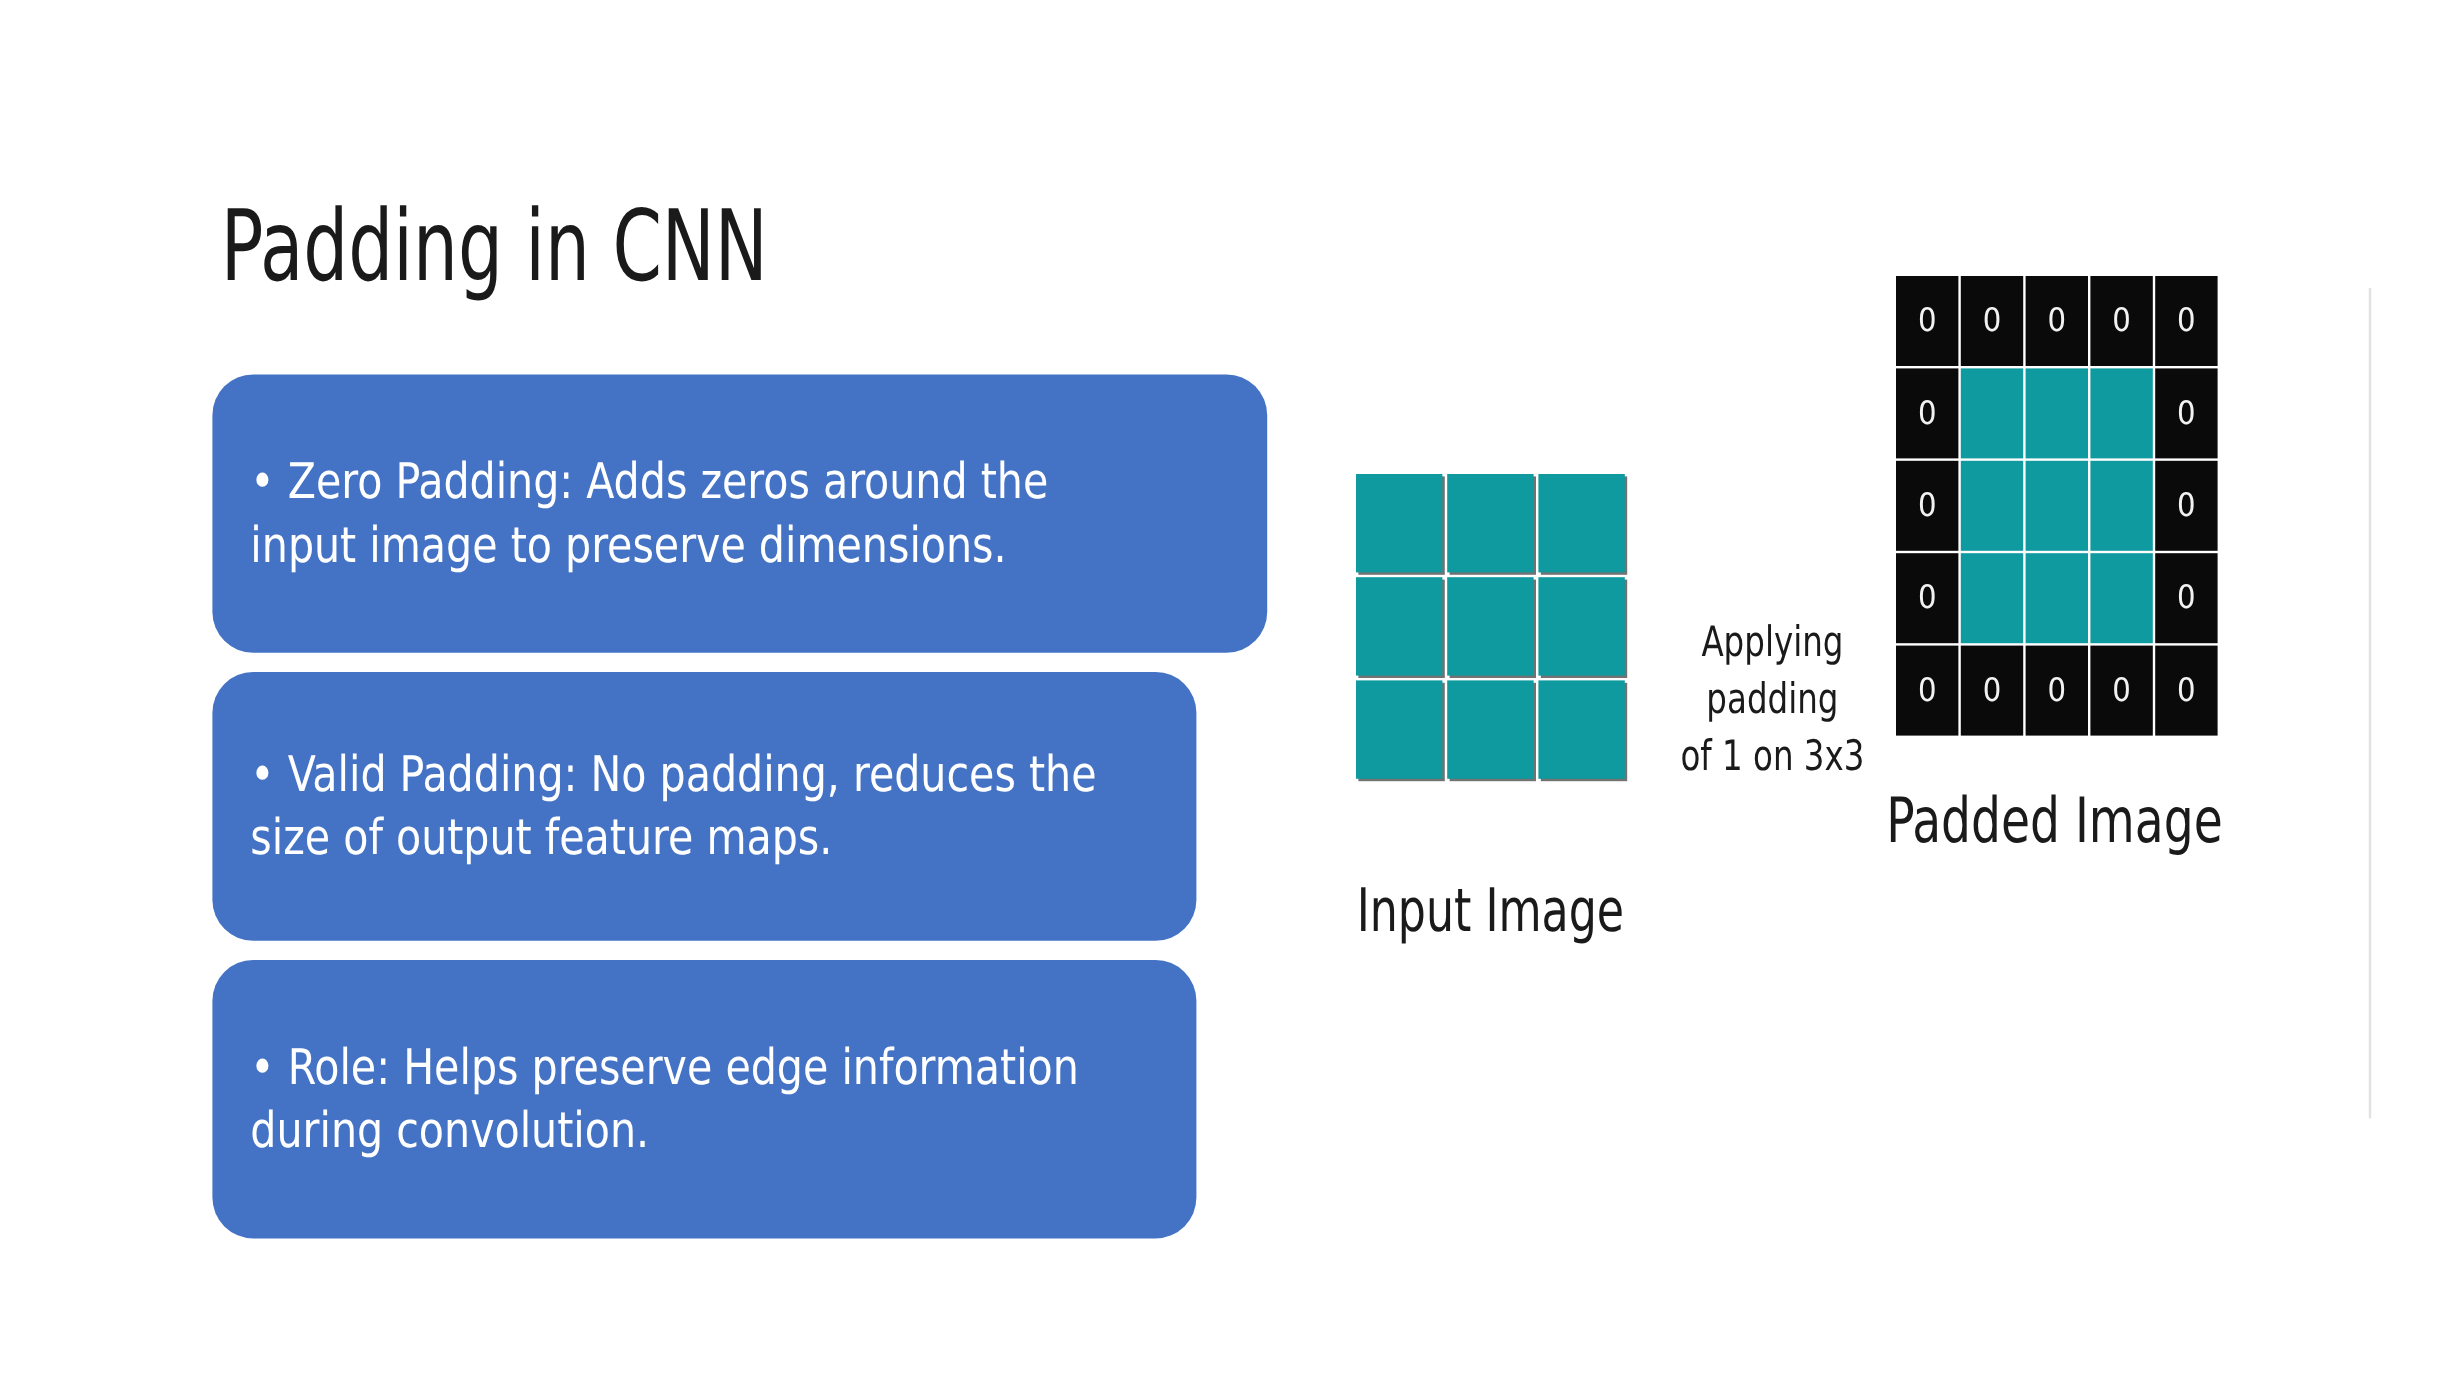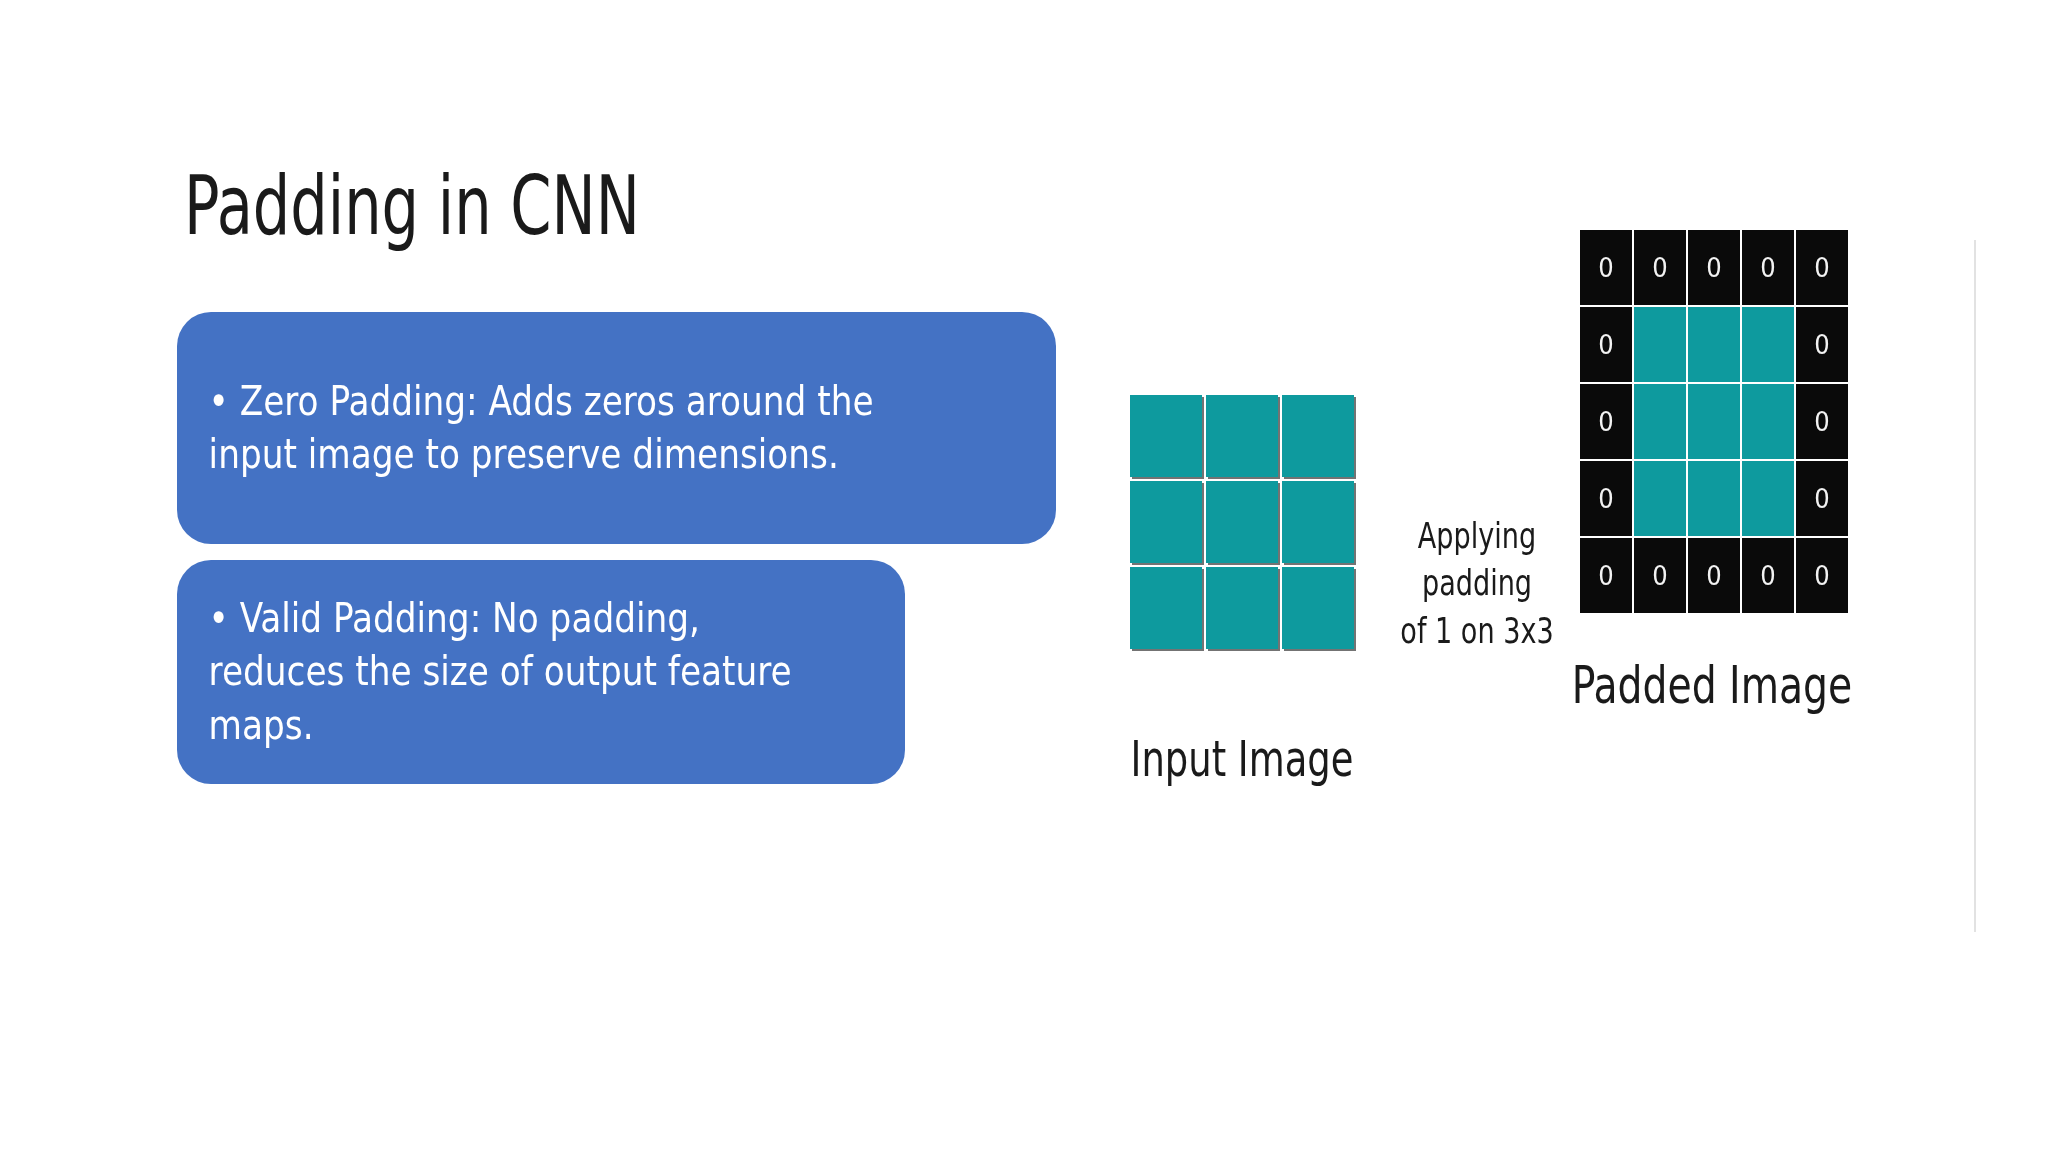--- a/index.html
+++ b/index.html
@@ -52,21 +52,21 @@
     font-size: 41px;
     line-height: 1.30;
     font-weight: 400;
     color: #ffffff;
     padding: 0 26px 0 34px;
     transform: scaleX(0.93);
     transform-origin: left center;
     width: 107%;
   }
   #box-1 { top: 312px;  width: 879px; height: 232px; }
-  #box-2 { top: 560px;  width: 728px; height: 224px; }
+  #box-2 { top: 560px;  width: 820px; height: 224px; }
   #box-3 { top: 800px;  width: 820px; height: 232px; }
 
   
   #diagram {
     position: absolute;
     left: 1060px;
     top: 230px;
     width: 900px;
     height: 700px;
   }
@@ -166,20 +166,23 @@
   <h1 id="slide-title">Padding in CNN</h1>
 
   <div class="bullet-box" id="box-1">
     <div class="bullet-text">• Zero Padding: Adds zeros around the input image to preserve dimensions.</div>
   </div>
 
   <div class="bullet-box" id="box-2">
     <div class="bullet-text">• Valid Padding: No padding, reduces the size of output feature maps.</div>
   </div>
 
+  <div class="bullet-box" id="box-3">
+    <div class="bullet-text">• Role: Helps preserve edge information during convolution.</div>
+  </div>
 
   <div id="diagram">
 
     <div id="input-grid">
       <div class="teal-cell"></div>
       <div class="teal-cell"></div>
       <div class="teal-cell"></div>
       <div class="teal-cell"></div>
       <div class="teal-cell"></div>
       <div class="teal-cell"></div>

